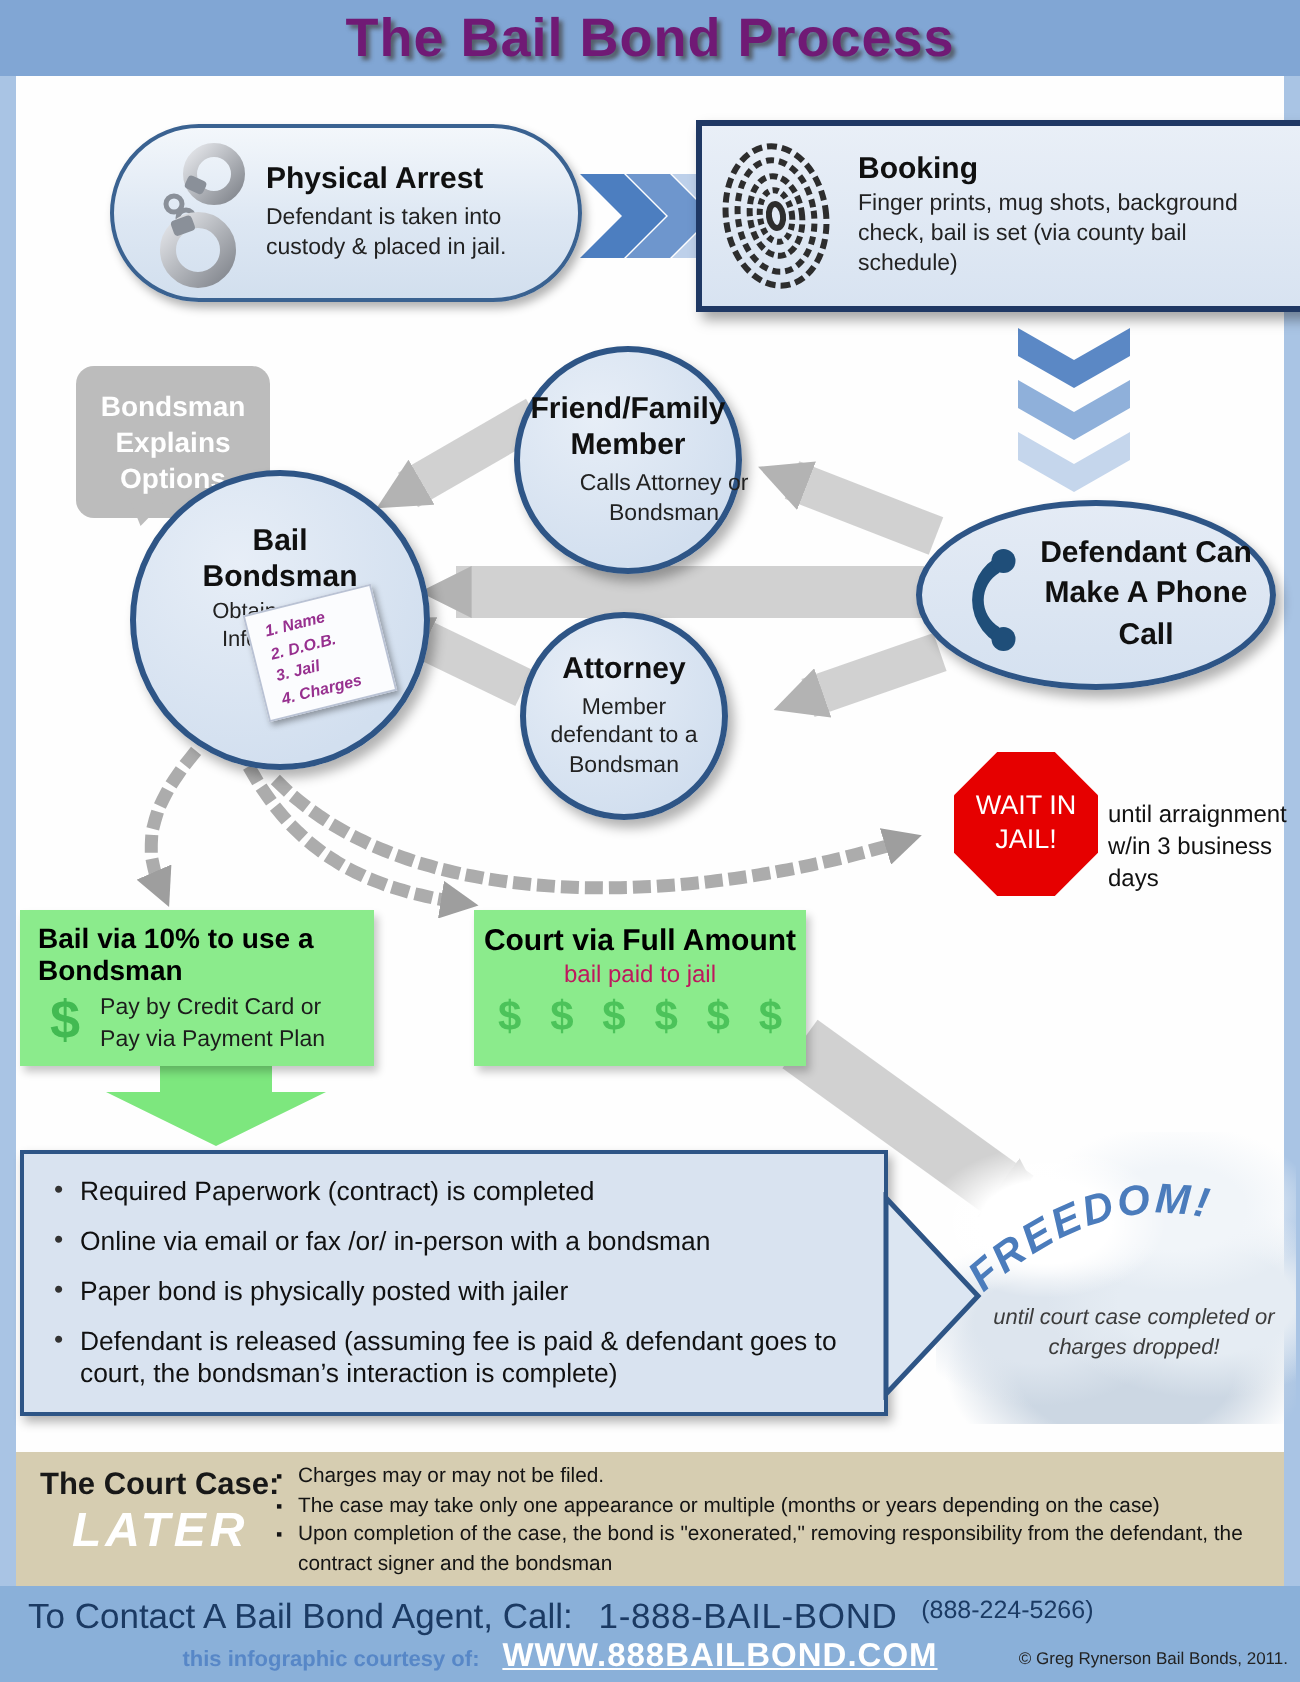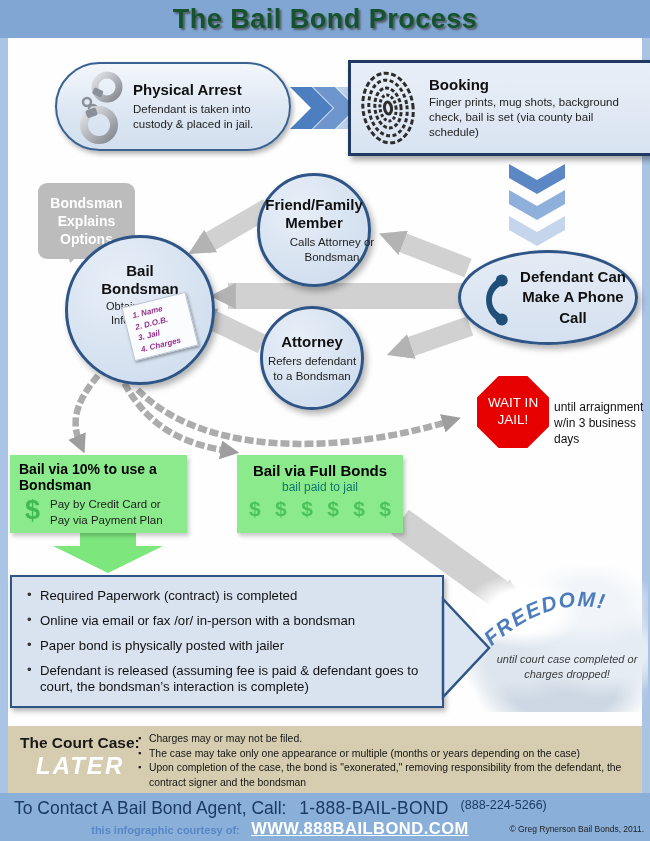--- a/index.html
+++ b/index.html
@@ -2,21 +2,21 @@
 <html><head>
 <meta charset="utf-8">
 <style>
   html,body{margin:0;padding:0;}
   #stage{position:relative;width:650px;height:841px;background:#a9c4e4;overflow:hidden;
          font-family:"Liberation Sans",sans-serif;}
   .abs{position:absolute;box-sizing:border-box;}
 
   
   .header{left:0;top:0;width:650px;height:38px;background:#81a6d4;display:flex;align-items:center;justify-content:center;z-index:2;}
-  .header h1{margin:0;font-size:27px;font-weight:bold;color:#14532d;letter-spacing:.5px;
+  .header h1{margin:0;font-size:27px;font-weight:bold;color:#701a75;letter-spacing:.5px;
              text-shadow:2px 2px 2px rgba(70,70,70,.75);}
 
   .main{left:8px;top:38px;width:634px;height:688px;background:#fefefe;z-index:0;}
   .connectors{left:0;top:0;width:650px;height:841px;z-index:1;pointer-events:none;}
 
   
   .arrest{left:55px;top:62px;width:236px;height:89px;border:2.5px solid #3a6291;border-radius:46px;
           background:linear-gradient(180deg,#f3f7fb,#dde7f3 55%,#d2dfee);box-shadow:2px 3px 5px rgba(0,0,0,.3);
           display:flex;align-items:center;padding:6px 8px 6px 6px;z-index:2;}
   .arrest .ttl{font-size:15px;font-weight:bold;color:#101010;}
@@ -72,21 +72,21 @@
 
   
   .gbox{background:#8beb8c;box-shadow:2px 3px 4px rgba(0,0,0,.22);z-index:2;}
   .g1{left:10px;top:455px;width:177px;height:78px;padding:7px 4px 4px 9px;}
   .g1 .ttl{font-size:14px;font-weight:bold;color:#000;line-height:1.12;}
   .g1row{display:flex;margin-top:2px;}
   .dollar-big{font-size:27px;font-weight:bold;color:#42ba52;line-height:1;margin:2px 10px 0 6px;}
   .g1 .dsc{font-size:11.5px;line-height:1.35;color:#1c1c1c;padding-top:2px;}
   .g2{left:237px;top:455px;width:166px;height:78px;text-align:center;padding-top:7px;}
   .g2 .ttl{font-size:15px;font-weight:bold;color:#000;}
-  .g2 .dsc{font-size:12px;color:#0f766e;margin-top:1px;}
+  .g2 .dsc{font-size:12px;color:#be185d;margin-top:1px;}
   .g2 .dollars{display:flex;justify-content:space-between;padding:3px 12px 0 12px;
                font-size:21px;font-weight:bold;color:#4cc35a;}
 
   
   .paperbox{left:10px;top:575px;width:434px;height:133px;background:#d9e3f0;border:2.5px solid #2e5586;
             box-shadow:2px 3px 5px rgba(0,0,0,.3);padding:11px 8px 6px 14px;z-index:2;}
   .pb-item{font-size:13.2px;line-height:1.22;color:#111;margin-bottom:9px;padding-left:14px;position:relative;}
   .pb-item::before{content:"•";position:absolute;left:1px;top:-1px;color:#333;}
   .pb-item:last-child{margin-bottom:0;}
 
@@ -227,21 +227,21 @@
     <div>4. Charges</div>
   </div>
 
   <div class="abs circle ff">
     <div class="ttl">Friend/Family Member</div>
     <div class="dsc">Calls Attorney or Bondsman</div>
   </div>
 
   <div class="abs circle atty">
     <div class="ttl">Attorney</div>
-    <div class="dsc">Refers defendant to a Bondsman</div>
+    <div class="dsc">Member defendant to a Bondsman</div>
   </div>
 
   <div class="abs phonecall">
     <svg class="phone-ic" width="44" height="60" viewBox="0 0 50 80">
       <path d="M38 8 A33 33 0 0 0 38 72 L31 58 A21 21 0 0 1 31 22 Z" fill="#1f4e79"></path>
       <circle cx="34" cy="14" r="8" fill="#1f4e79"></circle>
       <circle cx="34" cy="66" r="8" fill="#1f4e79"></circle>
     </svg>
     <div class="txt">Defendant Can Make A Phone Call</div>
   </div>
@@ -252,21 +252,21 @@
   <div class="abs wait-side">until arraignment w/in 3 business days</div>
 
   <div class="abs gbox g1">
     <div class="ttl">Bail via 10% to use a Bondsman</div>
     <div class="g1row">
       <div class="dollar-big">$</div>
       <div class="dsc">Pay by Credit Card or Pay via Payment Plan</div>
     </div>
   </div>
   <div class="abs gbox g2">
-    <div class="ttl">Bail via Full Bonds</div>
+    <div class="ttl">Court via Full Amount</div>
     <div class="dsc">bail paid to jail</div>
     <div class="dollars">
       <span>$</span>
       <span>$</span>
       <span>$</span>
       <span>$</span>
       <span>$</span>
       <span>$</span>
     </div>
   </div>

